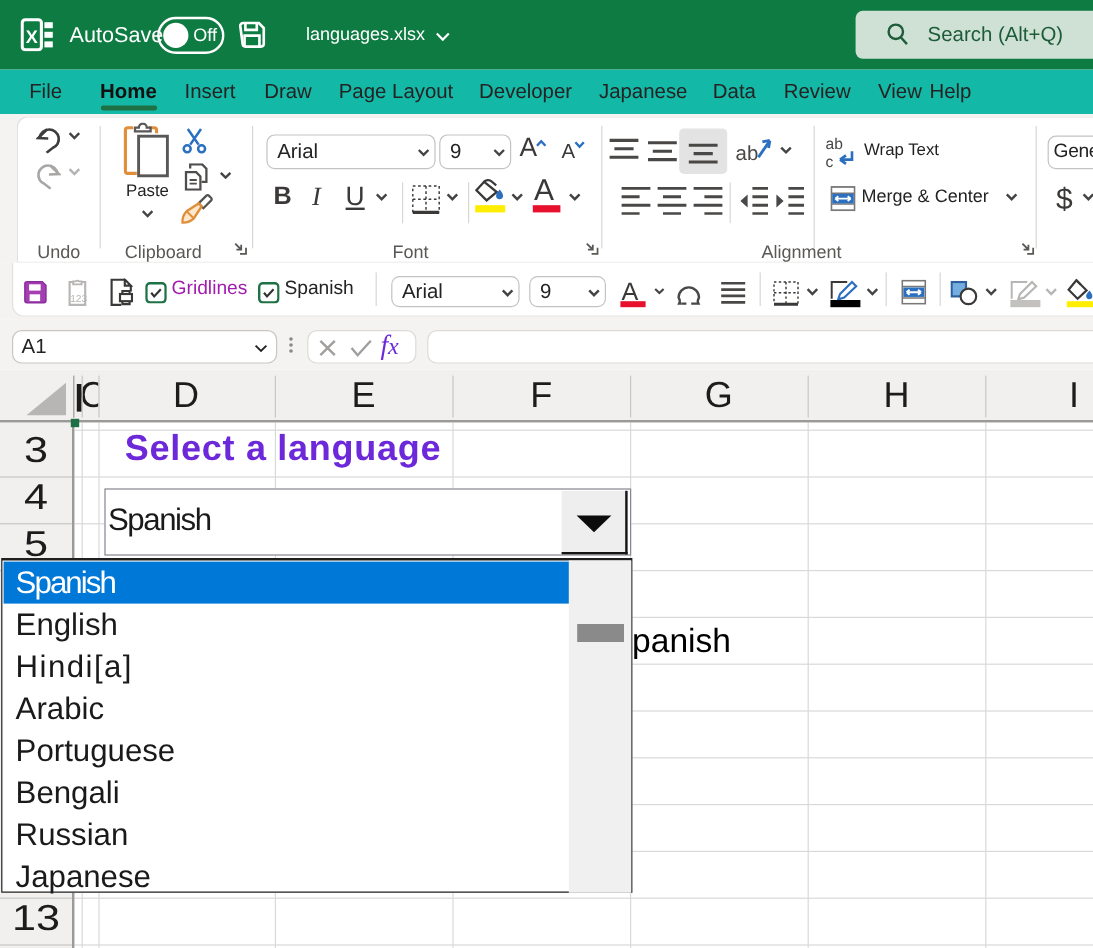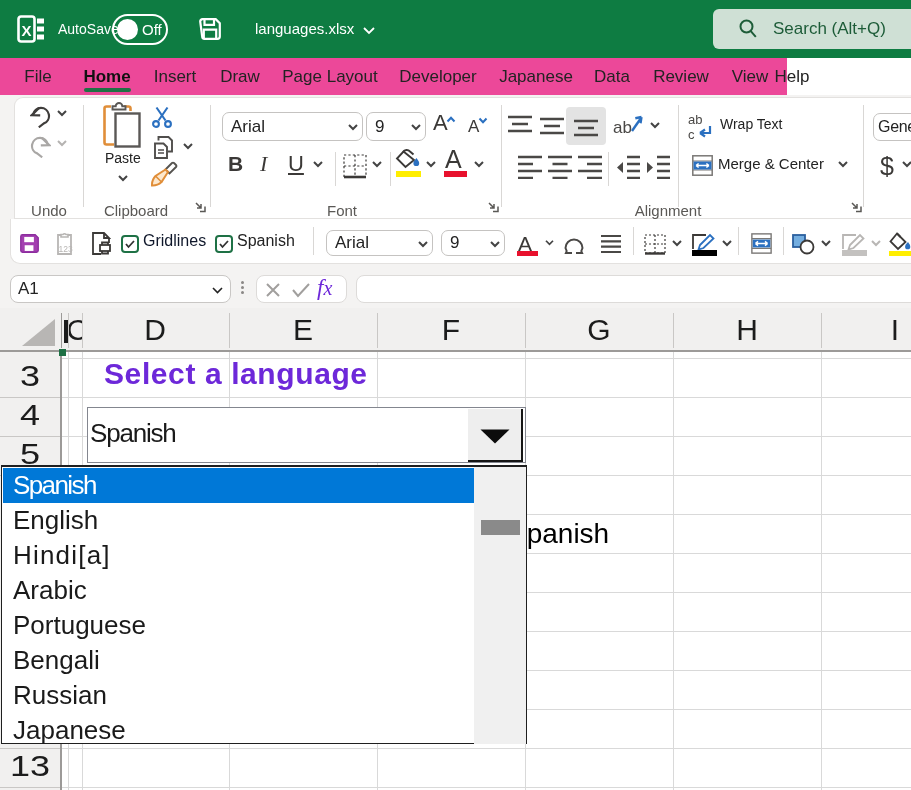--- a/index.html
+++ b/index.html
@@ -1,21 +1,21 @@
 <!DOCTYPE html>
 <html><head><meta charset="utf-8"><style>
 html,body{margin:0;padding:0}
 body{width:911px;height:790px;overflow:hidden;position:relative;font-family:"Liberation Sans",sans-serif;background:#fff}
 .ab{position:absolute}
 .tx{white-space:nowrap}
 svg{display:block}
 
 #titlebar{left:0;top:0;width:911px;height:58px;background:#0e7c42}
 
-#menubar{left:0;top:58px;width:787px;height:37px;background:#ec4899}
+#menubar{left:0;top:58px;width:911px;height:37px;background:#14b8a6}
 .mi{position:absolute;top:0;height:37px;line-height:37px;font-size:17px;color:#232323;transform:translateX(-50%)}
 
 #ribbon{left:0;top:95px;width:911px;height:124px;background:#f4f3f2}
 #ribbonpanel{left:14px;top:2px;right:0;bottom:0;background:#fff;border:1px solid #e3e1df;border-right:none;border-radius:9px 0 0 0}
 .gsep{position:absolute;width:1px;background:#d9d7d5}
 .glabel{position:absolute;font-size:15px;color:#5a5855;transform:translateX(-50%);top:107px}
 .launch{position:absolute;width:13px;height:13px}
 
 #qat{left:0;top:219px;width:911px;height:47px;background:#f4f3f2}
 #qatpanel{left:10px;top:0px;right:0;height:44px;background:#fff;border-left:1px solid #e3e1df;border-bottom:1px solid #e3e1df;border-radius:0 0 0 10px}
@@ -38,22 +38,22 @@
 </style></head>
 <body>
 <div class="ab" id="titlebar">
   <svg class="ab" style="left:17px;top:15px" width="28" height="28" viewBox="0 0 28 28">
     <rect x="1.5" y="1.5" width="16" height="25" rx="2.5" fill="none" stroke="#fff" stroke-width="2.6"></rect>
     <text x="9.5" y="20.5" font-size="15" font-weight="bold" fill="#fff" text-anchor="middle" font-family="Liberation Sans">X</text>
     <rect x="20" y="3.5" width="7" height="5" fill="#fff"></rect>
       <rect x="20" y="11.5" width="7" height="5" fill="#fff"></rect>
       <rect x="20" y="19.5" width="7" height="5" fill="#fff"></rect>
   </svg>
-  <div class="ab tx" style="left:58px;top:0;height:58px;line-height:58px;font-size:14px;color:#fff">AutoSave</div>
-  <div class="ab" style="left:112px;top:14px;width:52px;height:27px;border:2px solid #fff;border-radius:16px">
+  <div class="ab tx" style="left:58px;top:0;height:58px;line-height:58px;font-size:18px;color:#fff">AutoSave</div>
+  <div class="ab" style="left:131px;top:14px;width:52px;height:27px;border:2px solid #fff;border-radius:16px">
     <div class="ab" style="left:3px;top:3px;width:21px;height:21px;border-radius:50%;background:#fff"></div>
     <div class="ab tx" style="left:28px;top:0;height:27px;line-height:27px;font-size:15px;color:#fff">Off</div>
   </div>
   <svg class="ab" style="left:198px;top:17px" width="24" height="24" viewBox="0 0 24 24">
     <path d="M2.2 4.5 a2.3 2.3 0 0 1 2.3-2.3 h13.2 l4.1 4.1 v13.2 a2.3 2.3 0 0 1-2.3 2.3 h-13 a2.3 2.3 0 0 1-2.3-2.3 z" fill="none" stroke="#fff" stroke-width="2.2"></path>
     <path d="M6.5 2.8 v5.1 h9.5 v-5.1 M5.8 21.3 v-8.6 h12.4 v8.6" fill="none" stroke="#fff" stroke-width="2.2"></path>
   </svg>
   <div class="ab tx" style="left:255px;top:0;height:58px;line-height:58px;font-size:15px;color:#fff">languages.xlsx</div>
   <svg class="ab" style="left:362px;top:26px" width="14" height="9" viewBox="0 0 14 9">
       <path d="M2 2 l5 5 l5-5" fill="none" stroke="#fff" stroke-width="1.8"></path>
@@ -272,21 +272,21 @@
 <svg class="ab" style="left:91px;top:13px" width="20" height="23" viewBox="0 0 20 23">
   <path d="M13 1 h-11 v21 h8" fill="none" stroke="#3b3937" stroke-width="1.8"></path>
   <path d="M13 1 l5 5 h-5 z M18 6 v5" fill="none" stroke="#3b3937" stroke-width="1.8"></path>
   <rect x="9" y="13" width="10" height="6" fill="none" stroke="#3b3937" stroke-width="1.8"></rect>
   <path d="M11 13 v-2.5 h6 v2.5 M11 19 v2.5 h6 v-2.5" fill="none" stroke="#3b3937" stroke-width="1.8"></path>
 </svg>
 <svg class="ab" style="left:121px;top:16px" width="18" height="18" viewBox="0 0 18 18">
   <rect x="1" y="1" width="16" height="16" rx="3" fill="#fff" stroke="#1e7145" stroke-width="2"></rect>
   <path d="M5 9 l2.5 3 l5.5-6" fill="none" stroke="#323232" stroke-width="1.8"></path>
 </svg>
-<div class="ab tx" style="left:143px;top:0;height:44px;line-height:44px;font-size:16px;color:#0f172a">Gridlines</div>
+<div class="ab tx" style="left:143px;top:0;height:44px;line-height:44px;font-size:16px;color:#a21caf">Gridlines</div>
 <svg class="ab" style="left:215px;top:16px" width="18" height="18" viewBox="0 0 18 18">
   <rect x="1" y="1" width="16" height="16" rx="3" fill="#fff" stroke="#1e7145" stroke-width="2"></rect>
   <path d="M5 9 l2.5 3 l5.5-6" fill="none" stroke="#323232" stroke-width="1.8"></path>
 </svg>
 <div class="ab tx" style="left:237px;top:0;height:44px;line-height:44px;font-size:16px;color:#232323">Spanish</div>
 <div class="gsep" style="left:313px;top:8px;height:28px"></div>
 <div class="combo" style="left:326px;top:11px;width:105px;height:24px">
       <div class="ct" style="line-height:24px">Arial</div>
   <svg class="ab" style="left:90px;top:9px" width="12" height="8" viewBox="0 0 12 8">
         <path class="chev" d="M2 2 l4 4 l4-4"></path>

